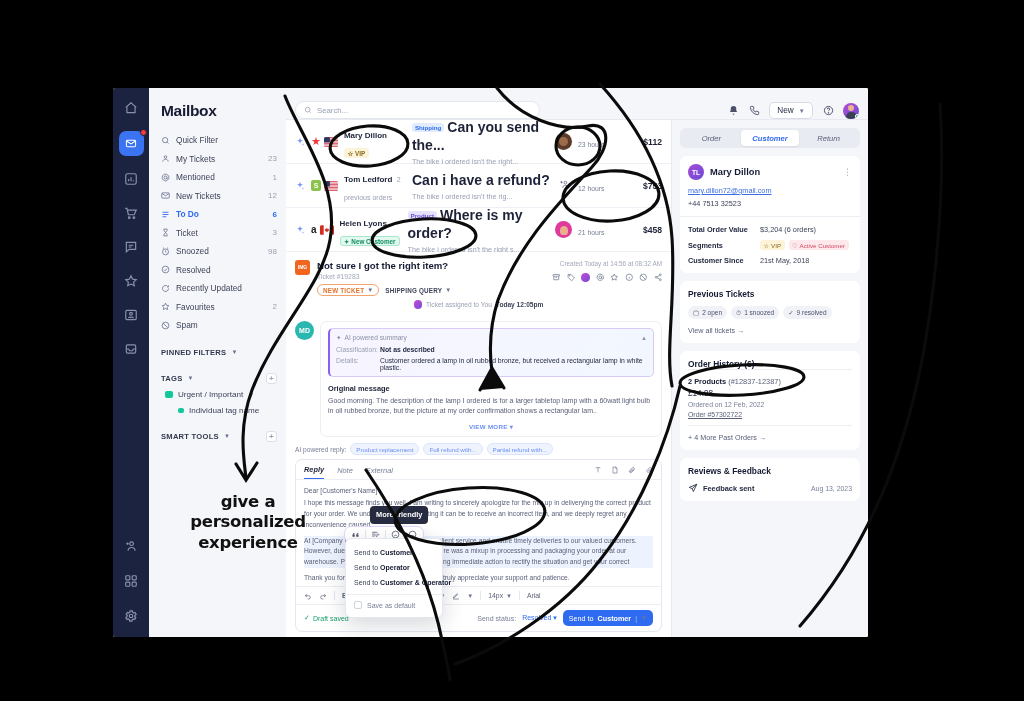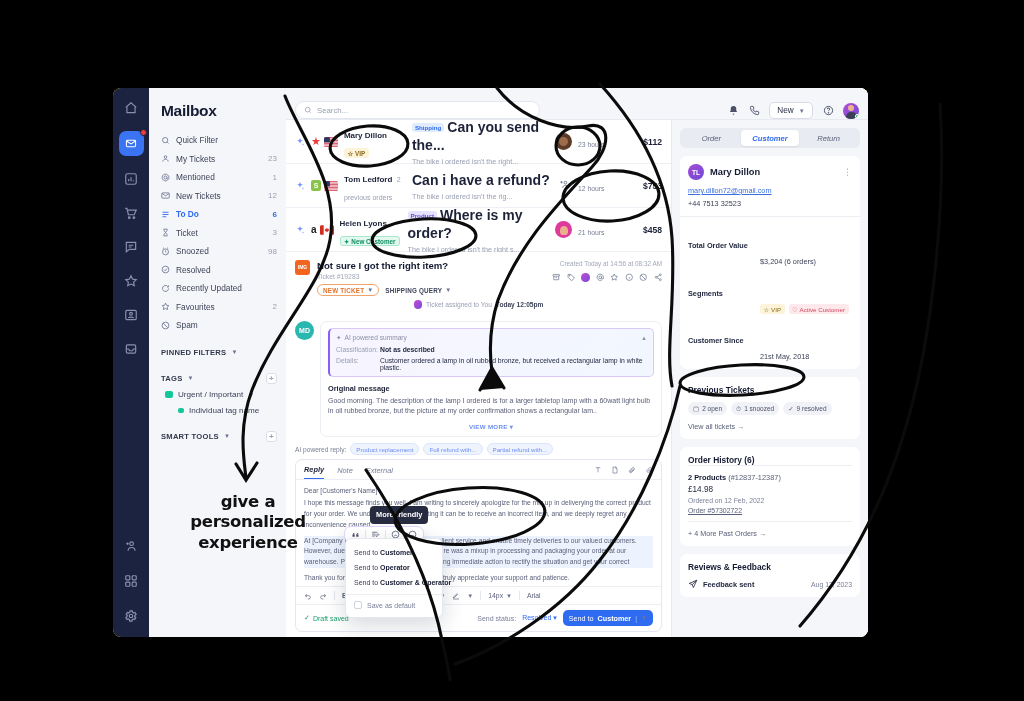--- a/index.html
+++ b/index.html
@@ -7,21 +7,21 @@
   body {
     background:#000;
     font-family:"Liberation Sans", sans-serif;
     -webkit-font-smoothing:antialiased;
   }
   .stage { position:relative; width:1024px; height:701px; }
 
   
   .window {
     position:absolute; left:113px; top:88px; width:755px; height:549px;
-    border-radius:8px; overflow:hidden; display:flex;
+    border-radius:2px; overflow:hidden; display:flex;
     background:#fde047;
     box-shadow:0 18px 50px rgba(0,0,0,.55);
   }
 
   
   .rail {
     width:36px; background:#1b2340; flex:0 0 36px;
     display:flex; flex-direction:column; align-items:center;
     padding-top:9px; gap:12px; position:relative;
   }
@@ -266,21 +266,21 @@
     width:16px; height:16px; border-radius:50%; background:linear-gradient(140deg,#a44bd6,#6d4bd6);
     color:#fff; font-size:6.6px; font-weight:700; display:flex; align-items:center; justify-content:center;
   }
   .cust-name { font-size:9.3px; font-weight:700; color:#151b33; }
   .kebab { margin-left:auto; color:#9aa0b4; font-size:9px; letter-spacing:0; line-height:6px; }
   .cust-mail { font-size:7.3px; color:#3d6fe0; text-decoration:underline; margin-top:6px; }
   .cust-phone { font-size:7.3px; color:#3d4358; margin-top:4px; }
   .hr { height:1px; background:#eceef4; margin:8px -8px; }
   .kv { display:flex; align-items:center; margin-bottom:6px; }
   .kv .k { font-size:7.3px; font-weight:700; color:#232a42; width:72px; flex:0 0 72px; }
-  .kv .v { font-size:7.3px; color:#3d4358; display:flex; gap:4px; align-items:center;margin-top:32px; }
+  .kv .v { font-size:7.3px; color:#3d4358; display:flex; gap:4px; align-items:center; }
   .seg-pill { font-size:6.2px; border-radius:3px; padding:1.5px 3.5px; display:inline-flex; gap:2px; align-items:center; }
   .seg-pill.vip { background:#fdf3d9; color:#8a6a1c; }
   .seg-pill.act { background:#fde9ec; color:#d24a61; }
   .card-title { font-size:8.4px; font-weight:700; color:#151b33; }
   .ptix { display:flex; gap:4px; margin-top:7px; }
   .ptix .p {
     background:#f1f2f7; border-radius:9px; font-size:6.5px; color:#4a5068;
     padding:2.5px 5px; display:flex; align-items:center; gap:3px; white-space:nowrap;
   }
   .link { font-size:7.2px; color:#5a6079; margin-top:7px; }

